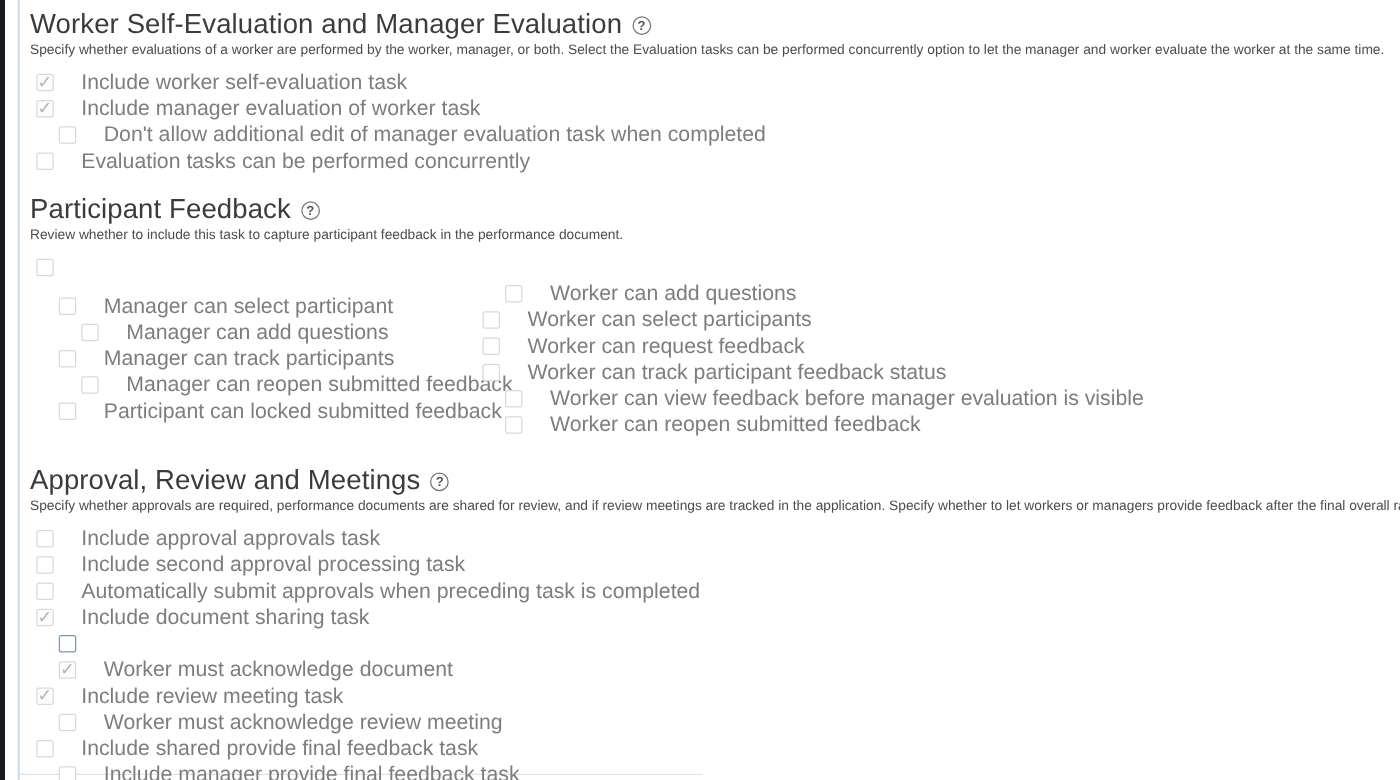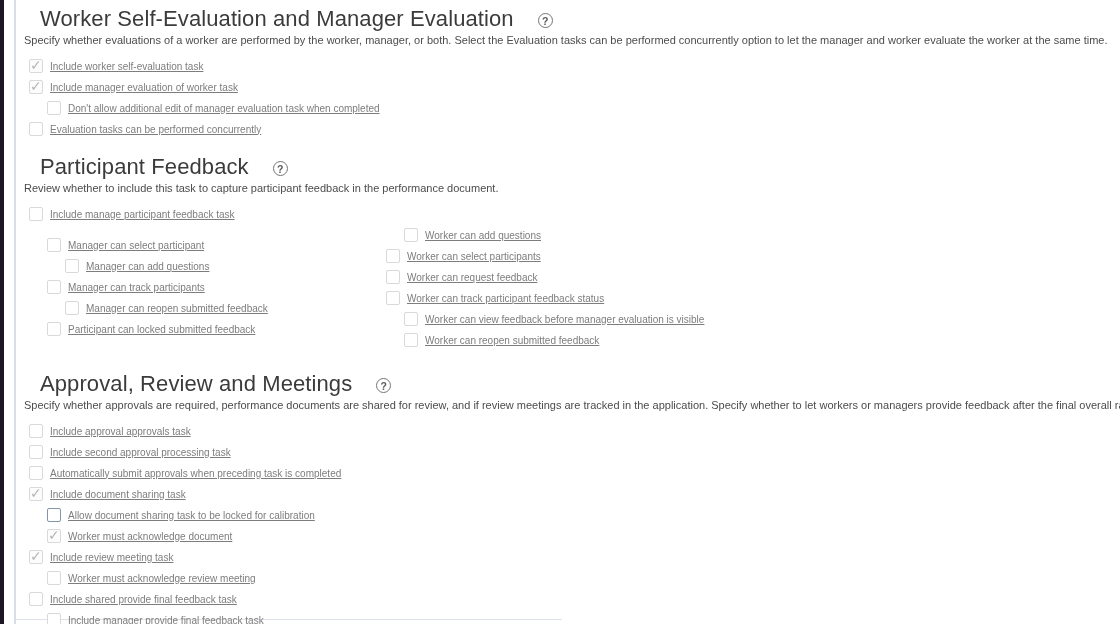--- a/index.html
+++ b/index.html
@@ -25,21 +25,21 @@
     width: 546px; height: 1px;
     background: #dde3e8;
   }
   .content {
     position: absolute; left: 24px; top: 0;
     width: 1090px; padding-top: 6px;
   }
   section { margin: 0; }
   .sec-head { display: flex; align-items: center; height: 26px; }
   .sec-title {
-    margin: 16px; font-size: 22px; font-weight: 400;
+    margin: 0; font-size: 22px; font-weight: 400;
     color: #3b3b3b; letter-spacing: 0.1px;
     white-space: nowrap;
   }
   .help {
     display: inline-flex; align-items: center; justify-content: center;
     width: 15px; height: 15px; margin-left: 8px; margin-top: 3px;
     border: 1px solid #767676; border-radius: 50%;
     color: #5a5a5a; font-size: 10.5px; font-weight: 700;
     cursor: pointer; flex: none;
   }
@@ -61,24 +61,23 @@
     background: #ffffff; position: relative;
     cursor: default;
   }
   .checkbox.checked { background: #fcfcfc; }
   .checkbox.enabled { border-color: #8196a8; }
   .checkbox .mark {
     position: absolute; left: 0px; top: -4px;
     font-size: 14px; line-height: 18px; color: #b5b5b5;
   }
   .cb-label {
-    margin-left: 7px;
-    font-size: 10px; color: #7d7d7d;
+    margin-left: 22px;
+    font-size: 17px; color: #7d7d7d;
     white-space: nowrap;
-    text-decoration: underline;
   }
   
   #section-participant-feedback { margin-top: 18px; }
   #section-approval-review { margin-top: 17px; }
   #section-participant-feedback .rows-main { margin-top: 12px; }
   .cols { display: flex; margin-top: 7px; }
   .col { margin-top: 0; }
   .col-left { width: 316px; margin-left: 23px; padding-top: 10px; }
   .col-left .cb-row, .col-right .cb-row { padding-left: 0; }
   .col-left .cb-row.indent-1, .col-right .cb-row.indent-1 { padding-left: 18px; }
@@ -125,21 +124,20 @@
 
   <section id="section-participant-feedback">
     <div class="sec-head">
       <h1 class="sec-title">Participant Feedback</h1>
       <span class="help">?</span>
     </div>
     <p class="sec-desc">Review whether to include this task to capture participant feedback in the performance document.</p>
     <div class="rows rows-main">
         <div class="cb-row indent-0">
           <span class="checkbox" role="checkbox" aria-checked="false" aria-disabled="true"></span>
-          <span class="cb-label">Include manage participant feedback task</span>
         </div>
       </div>
     <div class="cols">
       <div class="col col-left">
           <div class="cb-row indent-0">
             <span class="checkbox" role="checkbox" aria-checked="false" aria-disabled="true"></span>
             <span class="cb-label">Manager can select participant</span>
           </div>
           <div class="cb-row indent-1">
             <span class="checkbox" role="checkbox" aria-checked="false" aria-disabled="true"></span>
@@ -207,21 +205,20 @@
           <span class="cb-label">Automatically submit approvals when preceding task is completed</span>
         </div>
         <div class="cb-row indent-0">
           <span class="checkbox checked" role="checkbox" aria-checked="true" aria-disabled="true">
             <span class="mark">✓</span>
           </span>
           <span class="cb-label">Include document sharing task</span>
         </div>
         <div class="cb-row indent-1">
           <span class="checkbox enabled" role="checkbox" aria-checked="false" aria-disabled="false"></span>
-          <span class="cb-label">Allow document sharing task to be locked for calibration</span>
         </div>
         <div class="cb-row indent-1">
           <span class="checkbox checked" role="checkbox" aria-checked="true" aria-disabled="true">
             <span class="mark">✓</span>
           </span>
           <span class="cb-label">Worker must acknowledge document</span>
         </div>
         <div class="cb-row indent-0">
           <span class="checkbox checked" role="checkbox" aria-checked="true" aria-disabled="true">
             <span class="mark">✓</span>

